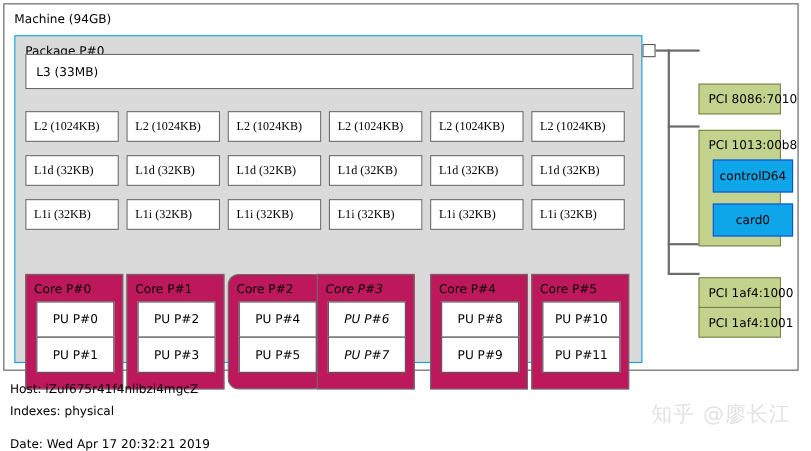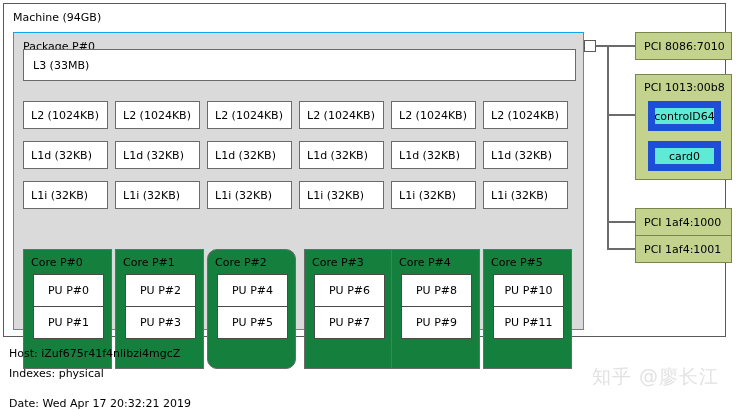--- a/index.html
+++ b/index.html
@@ -74,29 +74,29 @@
     top: 16px;
     width: 553px;
     height: 32px;
     text-align: right;
   }
 
   .cache-cell {
     height: 28px;
     width: 85px;
   }
-  .cache-cell > span { padding-left: 7px; }
+  .cache-cell > span { padding-left: 7px; font-family: Liberation Serif, serif; }
 
   
   .core-box {
     position: absolute;
     top: 216px;
     width: 89px;
-    height: 120px;
-    background: #15803d;
+    height: 105px;
+    background: #be185d;
     border: 1px solid #6b6b6b;
     box-sizing: border-box;
   }
   .core-label {
     position: absolute;
     left: 7px;
     top: 6px;
     font-size: 11px;
     white-space: nowrap;
   }
@@ -138,46 +138,47 @@
   .wire {
     position: absolute;
     background: #6b6b6b;
   }
   .wire-h { height: 2px; }
   .wire-v { width: 2px; }
 
   .pci-box {
     position: absolute;
     left: 631px;
-    width: 97px;
+    width: 75px;
     background: #c3d28c;
     border: 1px solid #78864d;
     box-sizing: border-box;
+    margin-top: 44px;
   }
   .pci-label {
     position: absolute;
     left: 8px;
     top: 6px;
     font-size: 11px;
     white-space: nowrap;
   }
   .pci-simple {
     height: 28px;
     display: flex;
     align-items: center;
   }
   .pci-simple > span { padding-left: 8px; font-size: 11px; white-space: nowrap; }
 
   .osdev-box {
     position: absolute;
     left: 12px;
     width: 73px;
     height: 30px;
-    background: #5eead4;
-    border: 7px solid #1d4ed8;
+    background: #0ea5e9;
+    border: 1px solid #1d4ed8;
     box-sizing: border-box;
     display: flex;
     align-items: center;
     justify-content: center;
     font-size: 11px;
     white-space: nowrap;
   }
 
   
   .footer {
@@ -295,21 +296,21 @@
     </div>
 
     <div class="core-box" style="left:193px;border-radius:10px;">
       <div class="core-label">Core P#2</div>
       <div class="pu-stack">
         <div class="pu-box pu-top">PU P#4</div>
         <div class="pu-box pu-bot">PU P#5</div>
       </div>
     </div>
 
-    <div class="core-box" style="left:290px;">
+    <div class="core-box" style="left:274px;font-style:italic;">
       <div class="core-label">Core P#3</div>
       <div class="pu-stack">
         <div class="pu-box pu-top">PU P#6</div>
         <div class="pu-box pu-bot">PU P#7</div>
       </div>
     </div>
 
     <div class="core-box" style="left:377px;">
       <div class="core-label">Core P#4</div>
       <div class="pu-stack">

